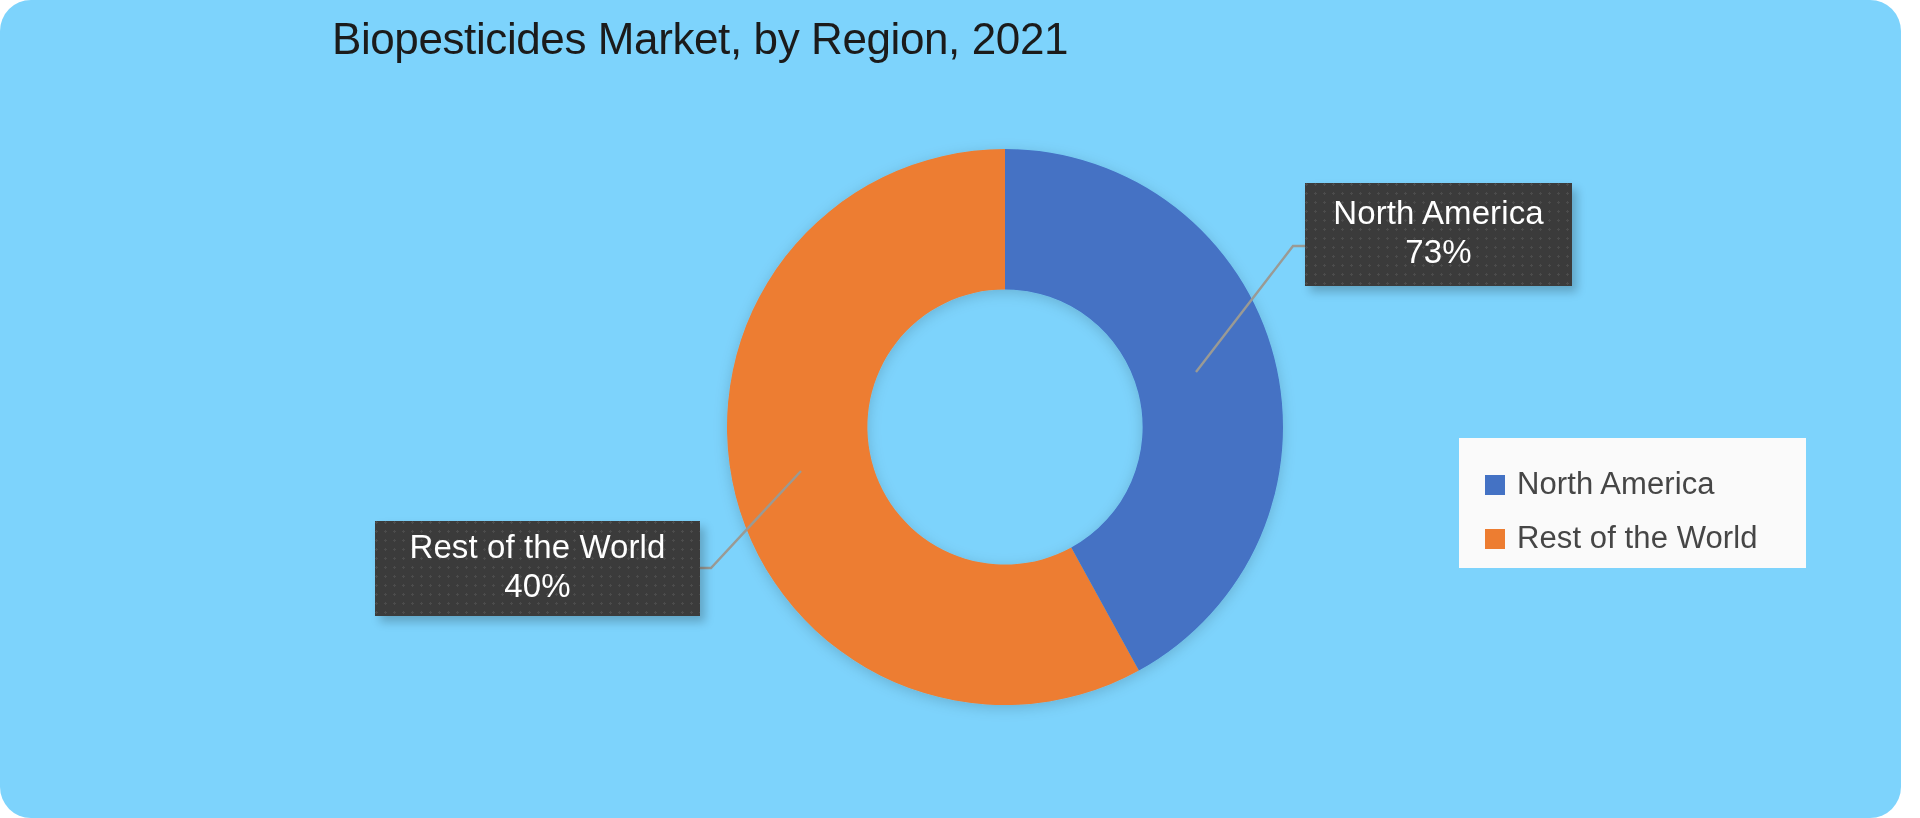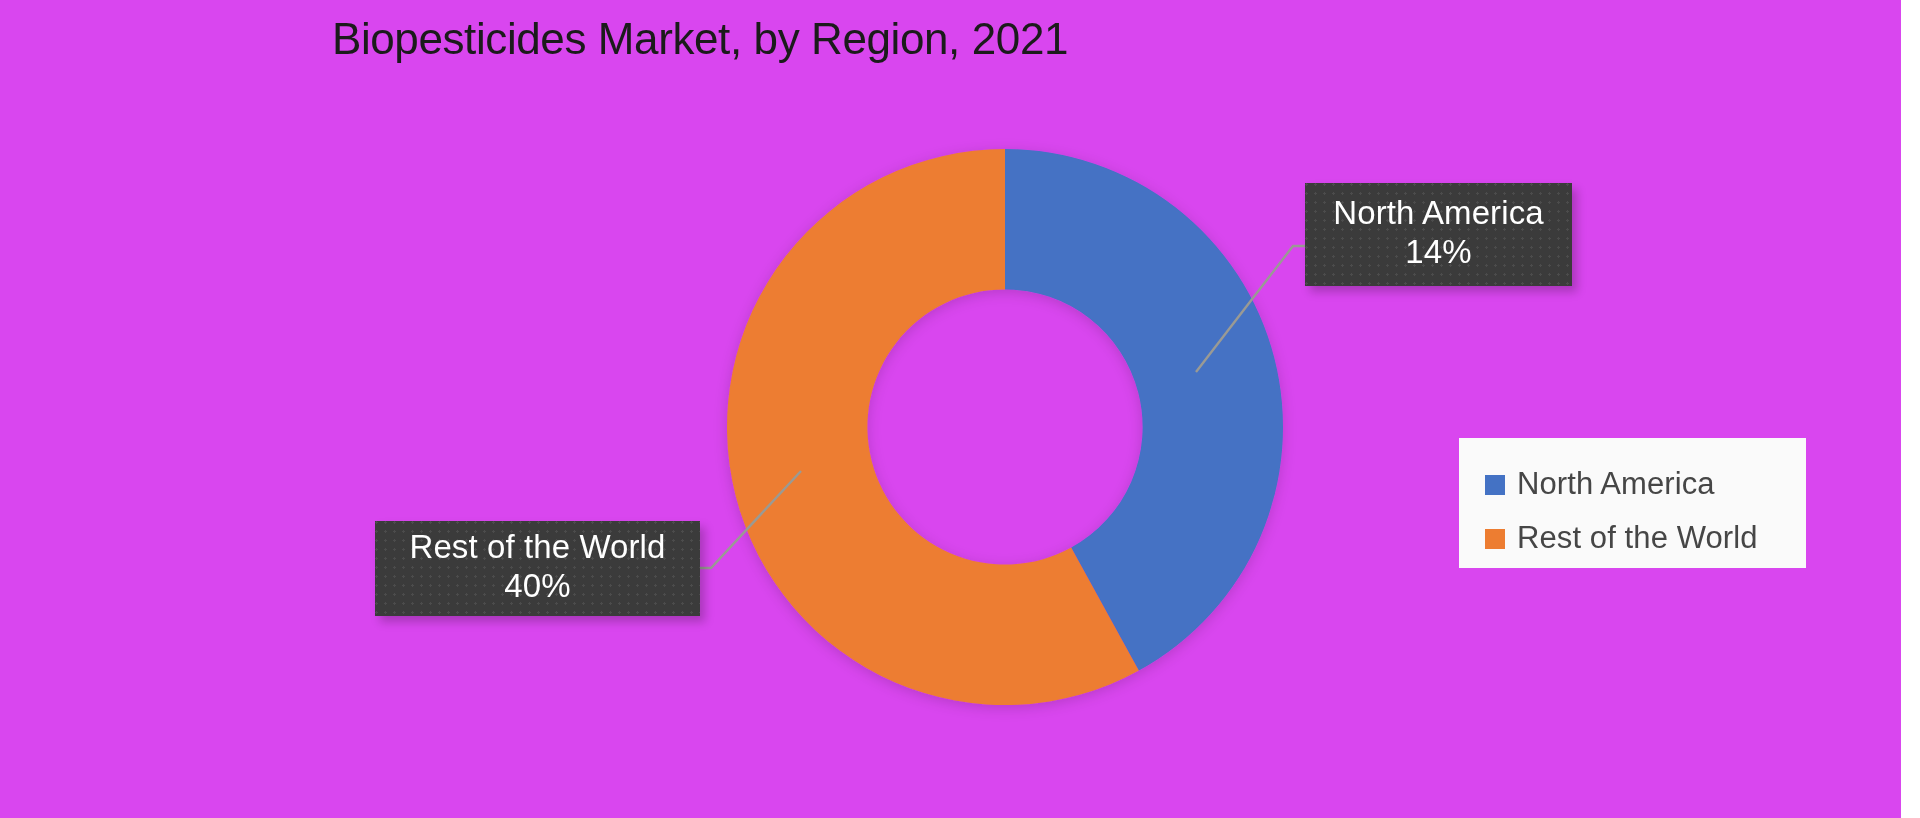--- a/index.html
+++ b/index.html
@@ -16,21 +16,22 @@
     font-family: "Liberation Sans", sans-serif;
     -webkit-font-smoothing: antialiased;
   }
 
   #stage {
     position: absolute;
     left: 0;
     top: 0;
     width: 1901px;
     height: 818px;
-    background: #d946ef;
+    background: #7dd3fc;
+    border-radius: 31px;
   }
 
   
   .chart-title {
     position: absolute;
     left: 0;
     top: 14px;
     width: 1400px;
     text-align: center;
     font-size: 44px;
@@ -168,21 +169,21 @@
     </svg>
   </div>
 
   <svg id="leaders" viewBox="0 0 1920 818" xmlns="http://www.w3.org/2000/svg" aria-hidden="true">
     <polyline class="leader-line" points="1196,372 1293,246 1305,246"></polyline>
     <polyline class="leader-line" points="801,471 711,568 700,568"></polyline>
   </svg>
 
   <div class="callout" id="callout-na">
     <span class="line">North America</span>
-    <span class="line">14%</span>
+    <span class="line">73%</span>
   </div>
 
   <div class="callout" id="callout-row">
     <span class="line">Rest of the World</span>
     <span class="line">40%</span>
   </div>
 
   <div id="legend">
     <div class="legend-item">
       <span class="legend-swatch" style="background-color: rgb(68, 114, 196);"></span>

